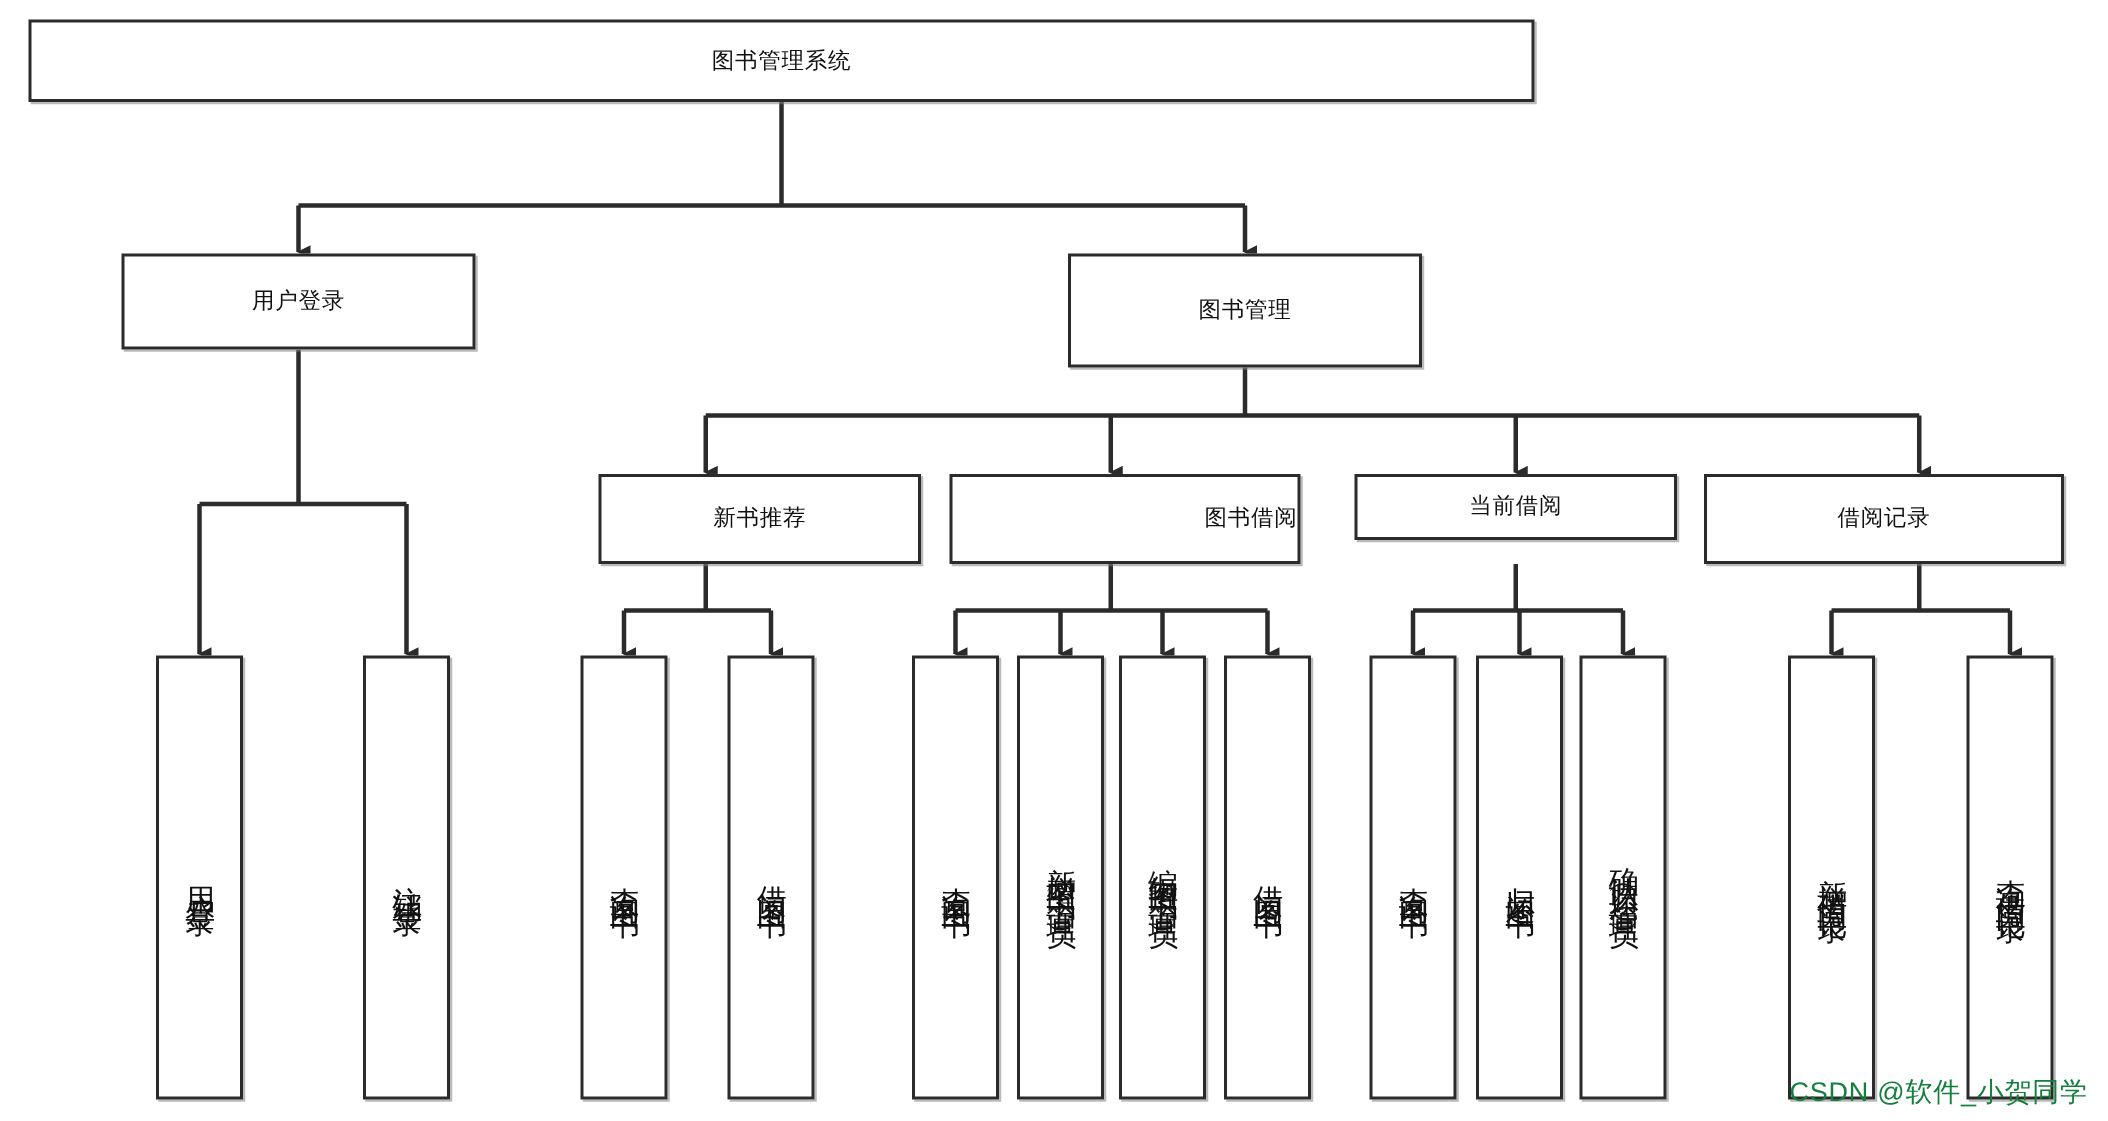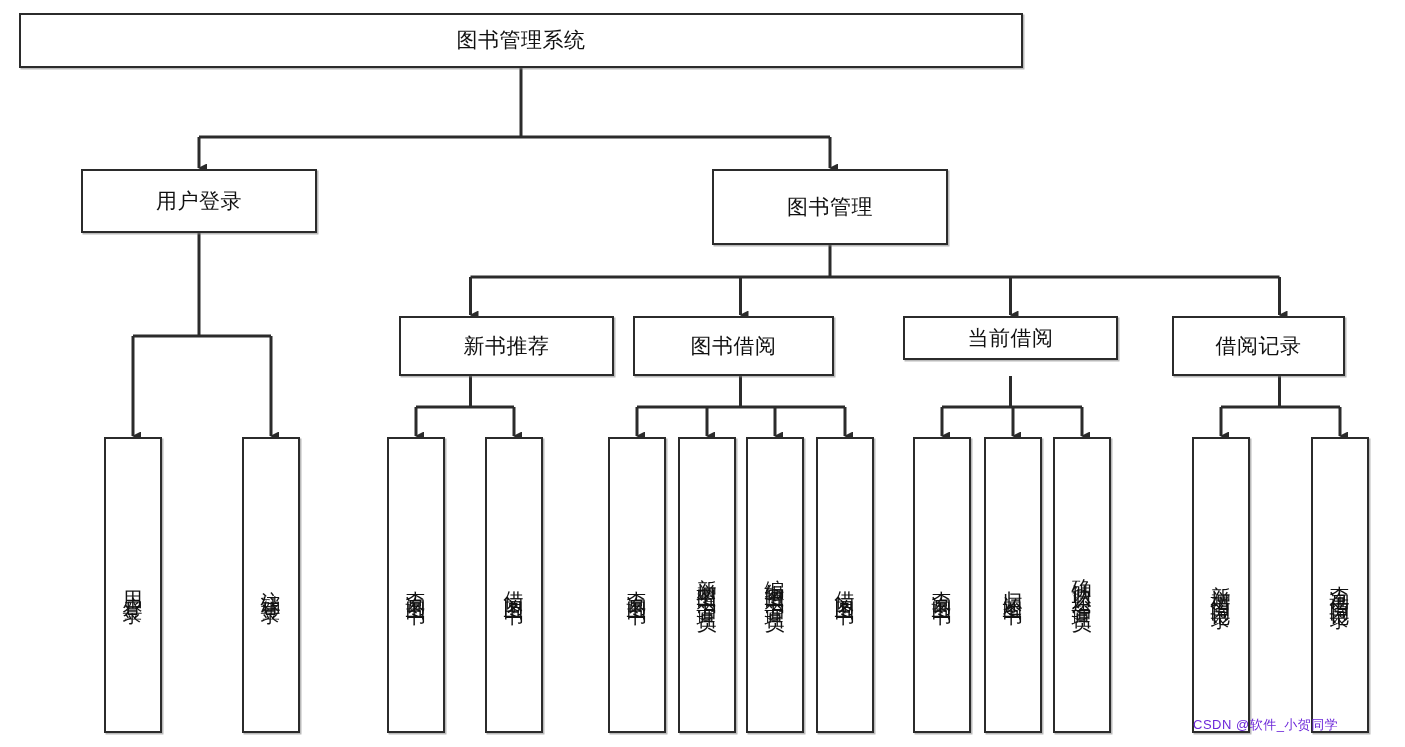--- a/index.html
+++ b/index.html
@@ -30,43 +30,43 @@
     background: #ffffff;
     border: 2px solid #2b2b2b;
     box-shadow: 1.5px 1.5px 0 rgba(130,130,130,0.55);
     display: flex;
     align-items: center;
     justify-content: center;
     overflow: hidden;
   }
   .node-label {
     color: #111111;
-    font-size: 21px;
+    font-size: 15px;
     line-height: 1.15;
     letter-spacing: 0.5px;
     white-space: nowrap;
     text-align: center;
   }
   .node-box.leaf {
     align-items: center;
     justify-content: center;
   }
   .node-box.leaf .node-label {
     writing-mode: vertical-rl;
     text-orientation: upright;
     font-size: 20px;
     letter-spacing: 5px;
     line-height: 1;
     white-space: nowrap;
     max-height: 100%;
   }
   .watermark {
     position: absolute;
-    color: #6d28d9;
-    font-size: 13px;
+    color: #15803d;
+    font-size: 18px;
     letter-spacing: 0.5px;
     white-space: nowrap;
     pointer-events: none;
   }
 </style>
 </head>
 <body>
 
 <div id="diagram-root">
 
@@ -119,27 +119,27 @@
       </div>
       <div class="node-box" style="left: 81px; top: 169px; width: 236px; height: 64px;">
         <div class="node-label">用户登录</div>
       </div>
       <div class="node-box" style="left: 712px; top: 169px; width: 236px; height: 76px;">
         <div class="node-label">图书管理</div>
       </div>
       <div class="node-box" style="left: 363px; top: 316px; width: 215px; height: 60px; margin-left: 36px;">
         <div class="node-label">新书推荐</div>
       </div>
-      <div class="node-box" style="left: 633px; top: 316px; width: 201px; height: 60px;">
+      <div class="node-box" style="left: 633px; top: 316px; width: 234px; height: 60px; justify-content: flex-end;">
         <div class="node-label">图书借阅</div>
       </div>
       <div class="node-box" style="left: 903px; top: 316px; width: 215px; height: 44px;">
         <div class="node-label">当前借阅</div>
       </div>
-      <div class="node-box" style="left: 1172px; top: 316px; width: 173px; height: 60px; justify-content: center;">
+      <div class="node-box" style="left: 1136px; top: 316px; width: 240px; height: 60px; justify-content: center;">
         <div class="node-label">借阅记录</div>
       </div>
       <div class="node-box leaf" style="left: 104px; top: 437px; width: 58px; height: 296px;">
         <div class="node-label">用户登录</div>
       </div>
       <div class="node-box leaf" style="left: 242px; top: 437px; width: 58px; height: 296px;">
         <div class="node-label">注销登录</div>
       </div>
       <div class="node-box leaf" style="left: 387px; top: 437px; width: 58px; height: 296px;">
         <div class="node-label">查询图书</div>

